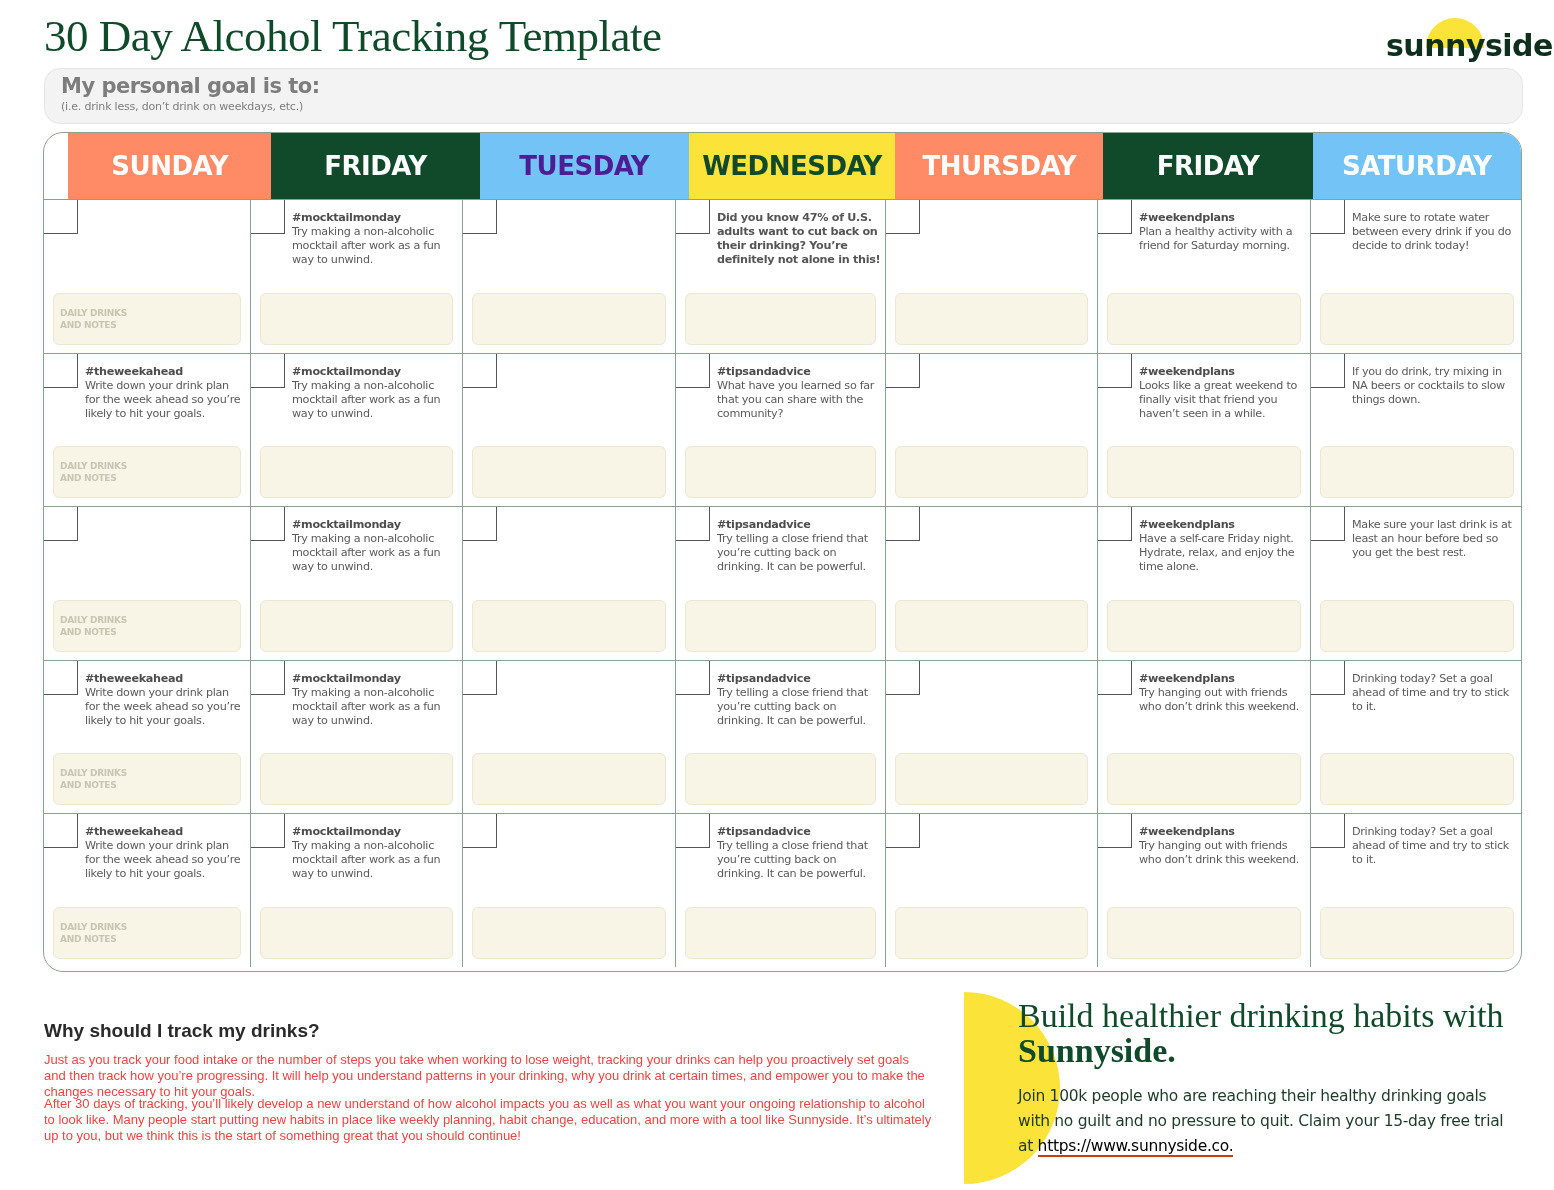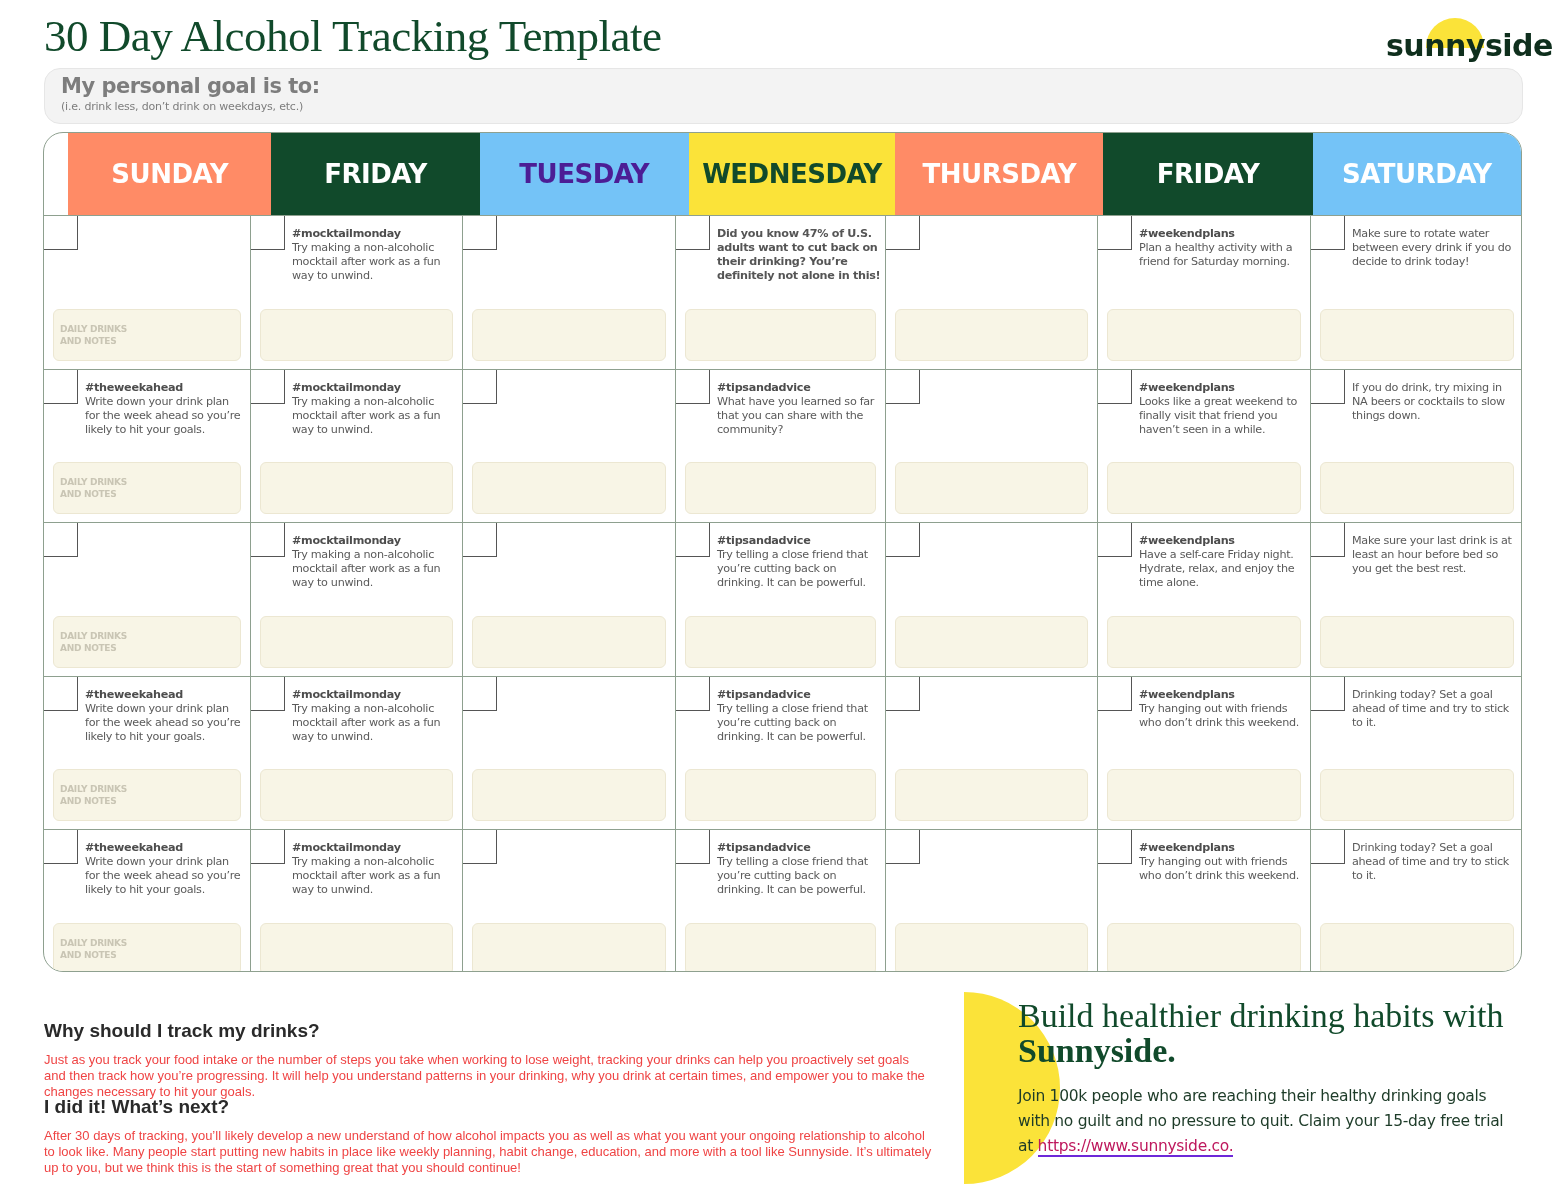--- a/index.html
+++ b/index.html
@@ -28,21 +28,21 @@
     background: #f3f3f3; border: 1px solid #e6e6e6; border-radius: 16px;
     padding: 5px 0 8px 16px;
   }
   .goal .label { font-size: 21px; font-weight: bold; color: #7d7d7d; font-family: "DejaVu Sans", sans-serif; letter-spacing: -0.5px; }
   .goal .hint { font-size: 11px; color: #7d7d7d; margin-top: 2px; font-family: "DejaVu Sans", sans-serif; letter-spacing: -0.2px; }
 
   .calendar {
     position: absolute; left: 43px; top: 132px; width: 1479px; height: 840px;
     border: 1px solid #8ea08f; border-radius: 20px; overflow: hidden; background: #fff;
   }
-  .header-row { display: flex; height: 82px; margin-left: 24px; }
+  .header-row { display: flex; height: 66px; margin-left: 24px; }
   .day-header {
     display: flex; align-items: center; justify-content: center;
     font-family: "DejaVu Sans", sans-serif; font-weight: bold; font-size: 26px;
     color: #ffffff; letter-spacing: -0.5px;
   }
   .grid { display: grid; grid-template-rows: repeat(5, 1fr); height: 768px; }
   .week-row { display: flex; border-top: 1px solid #8ea08f; }
   .cell { position: relative; border-right: 1px solid #8ea08f; }
   .cell:last-child { border-right: none; }
   .checkbox {
@@ -80,21 +80,21 @@
   .promo h3 {
     position: absolute; left: 54px; top: 6px; font-family: "Liberation Serif", "DejaVu Serif", serif;
     font-size: 34px; line-height: 35px; color: #114a2b; font-weight: normal; width: 520px;
   }
   .promo h3 b { font-weight: bold; }
   .promo p {
     position: absolute; left: 54px; top: 92px; width: 500px;
     font-family: "DejaVu Sans", sans-serif; font-size: 15.5px; line-height: 25px; color: #1d3b28;
     letter-spacing: -0.3px;
   }
-  .promo a { color: #be185d; text-decoration: none; border-bottom: 2px solid #6d28d9; }
+  .promo a { color: #000000; text-decoration: none; border-bottom: 2px solid #c2410c; }
 </style>
 </head>
 <body>
 
 <div class="title">
   <span class="bold">30 Day</span><span> Alcohol Tracking Template</span>
 </div>
 
 <div class="logo">
   <div class="sun"></div>
@@ -307,21 +307,20 @@
       </div>
     </div>
 </div>
 
 <div class="info info1">
   <h2>Why should I track my drinks?</h2>
   <p>Just as you track your food intake or the number of steps you take when working to lose weight, tracking your drinks can help you proactively set goals and then track how you’re progressing. It will help you understand patterns in your drinking, why you drink at certain times, and empower you to make the changes necessary to hit your goals.</p>
 </div>
 
 <div class="info info2">
-  <h2>I did it! What’s next?</h2>
   <p>After 30 days of tracking, you’ll likely develop a new understand of how alcohol impacts you as well as what you want your ongoing relationship to alcohol to look like. Many people start putting new habits in place like weekly planning, habit change, education, and more with a tool like Sunnyside. It’s ultimately up to you, but we think this is the start of something great that you should continue!</p>
 </div>
 
 <div class="promo">
   <div class="sun-half"></div>
   <h3><span>Build healthier drinking habits with </span><b>Sunnyside.</b></h3>
   <p><span>Join 100k people who are reaching their healthy drinking goals with no guilt and no pressure to quit. Claim your 15-day free trial at </span><a>https://www.sunnyside.co.</a></p>
 </div>
 
 </body></html>

